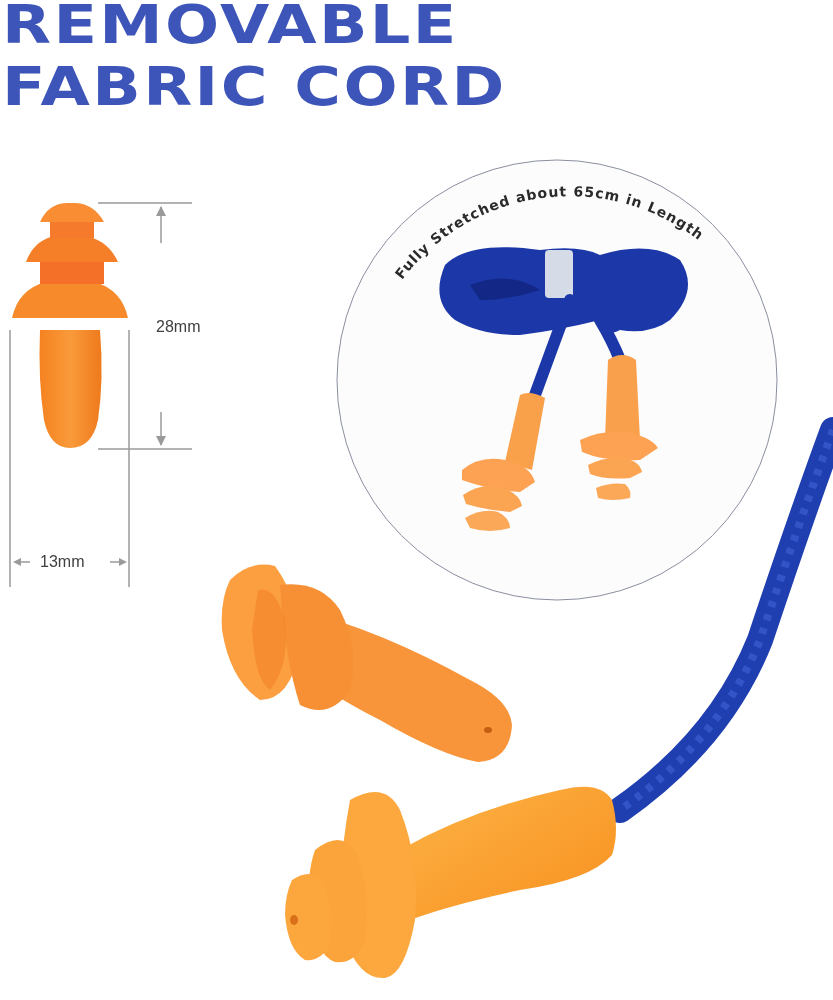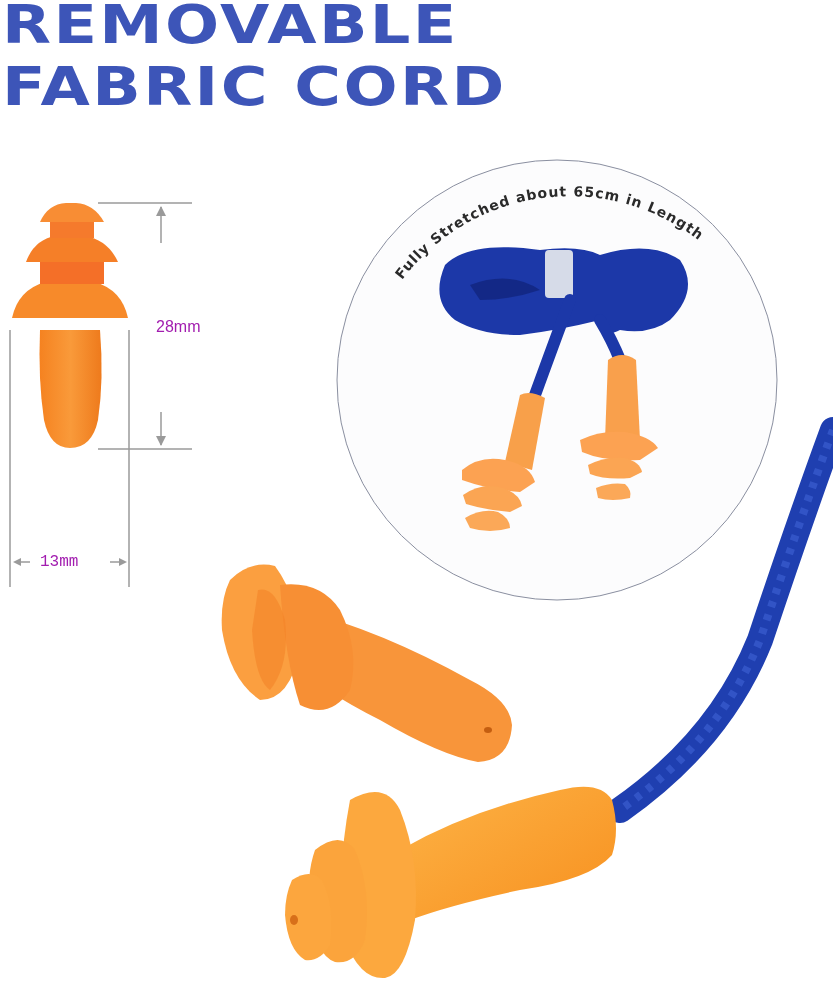--- a/index.html
+++ b/index.html
@@ -1,19 +1,19 @@
 <!DOCTYPE html>
 <html><head>
 <meta charset="utf-8">
 <style>
   html,body{margin:0;padding:0;background:#fff;}
   body{width:833px;height:1000px;position:relative;overflow:hidden;font-family:"DejaVu Sans",sans-serif;}
   .title{position:absolute;left:2px;top:-6px;margin:0;color:#3d55b8;font-family:"DejaVu Sans",sans-serif;font-weight:bold;font-size:54px;line-height:62px;letter-spacing:2px;transform:scaleX(1.18);transform-origin:left top;}
   .title span{display:block;}
-  .dim-label{position:absolute;font-family:"Liberation Sans",sans-serif;font-size:16px;color:#a21caf;}
+  .dim-label{position:absolute;font-family:"Liberation Sans",sans-serif;font-size:16px;color:#404040;}
   svg{position:absolute;left:0;top:0;}
 </style>
 </head>
 <body>
 
 <h1 class="title">
   <span>REMOVABLE</span>
   <span>FABRIC CORD</span>
 </h1>
 
@@ -92,13 +92,13 @@
   <g>
     <path d="M400 850 Q470 810 560 790 Q600 780 612 800 Q620 830 612 855 Q590 880 520 890 Q450 905 410 920 Z" fill="url(#plugBig)"></path>
     <path d="M350 800 Q385 780 400 810 Q420 860 415 920 Q405 975 385 978 Q360 980 345 940 Q335 880 350 800 Z" fill="#fca83e"></path>
     <path d="M315 850 Q340 830 355 850 Q372 890 365 940 Q355 965 335 962 Q315 955 310 910 Q306 875 315 850 Z" fill="#fba43c"></path>
     <path d="M292 880 Q310 868 322 880 Q335 905 330 945 Q320 962 305 960 Q288 950 285 915 Q285 895 292 880 Z" fill="#fca63e"></path>
     <ellipse cx="294" cy="920" rx="4" ry="5" fill="#d8701a"></ellipse>
   </g>
 </svg>
 
 <div class="dim-label" style="left:156px;top:318px;">28mm</div>
-<div class="dim-label" style="left:40px;top:553px;font-family:Liberation Mono, monospace;">13mm</div>
+<div class="dim-label" style="left:40px;top:553px;">13mm</div>
 
 </body></html>

